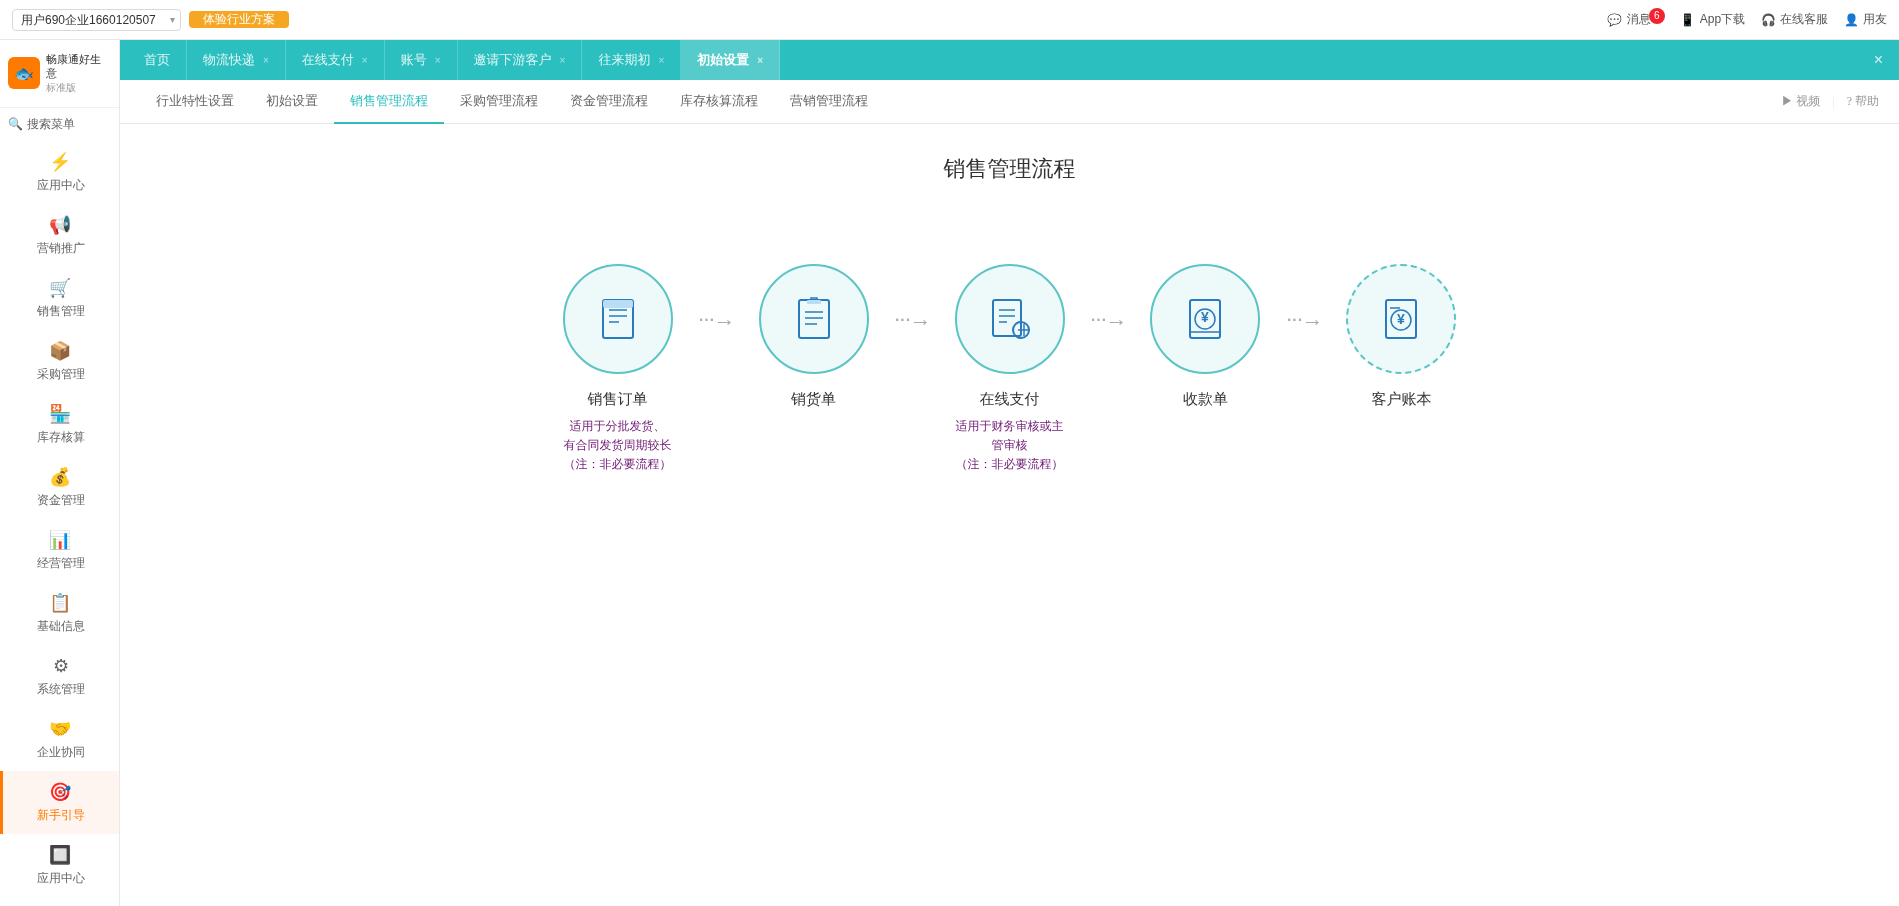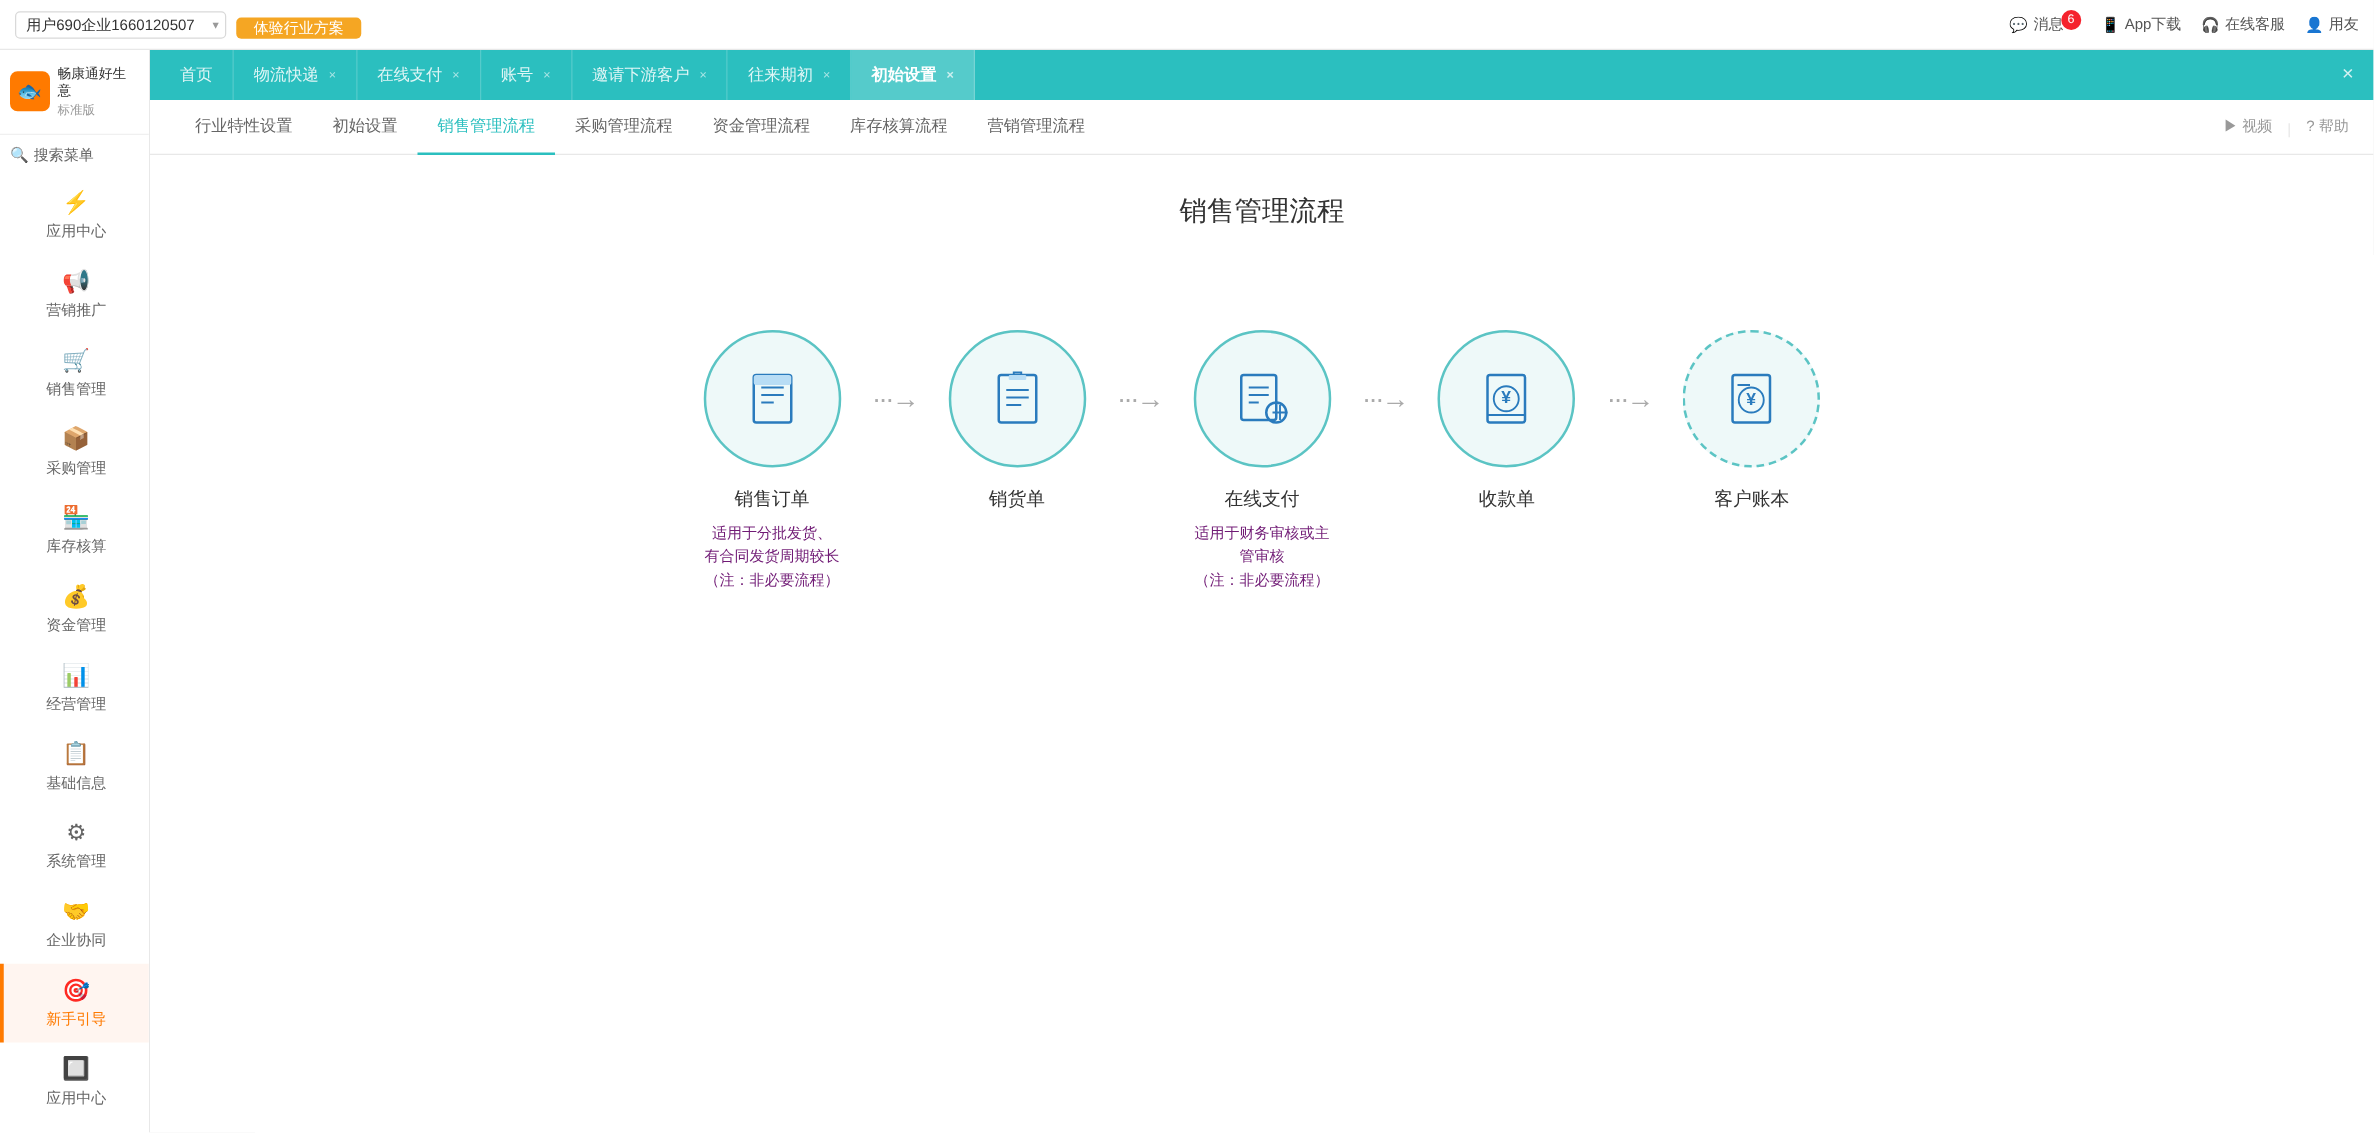--- a/index.html
+++ b/index.html
@@ -9,21 +9,21 @@
     .top-bar {
       height: 40px;
       background: #fff;
       display: flex;
       align-items: center;
       justify-content: space-between;
       padding: 0 12px;
       border-bottom: 1px solid #e8e8e8;
       flex-shrink: 0;
     }
-    .top-bar-left { display: flex; align-items: flex-end; gap: 8px; }
+    .top-bar-left { display: flex; align-items: center; gap: 8px; }
     .user-select {
       border: 1px solid #d9d9d9;
       border-radius: 4px;
       padding: 3px 24px 3px 8px;
       font-size: 12px;
       color: #333;
       background: #fff;
       appearance: none;
       cursor: pointer;
       position: relative;
@@ -133,21 +133,21 @@
       height: 44px;
       display: flex;
       align-items: center;
       color: #666;
       cursor: pointer;
       font-size: 13px;
       border-bottom: 2px solid transparent;
       margin-bottom: -1px;
     }
     .sub-tab.active { color: #2bbfbf; border-bottom: 2px solid #2bbfbf; font-weight: 500; }
-    .sub-tabs-right { margin-left: auto; display: flex; align-items: flex-end; gap: 12px; color: #999; font-size: 12px; cursor: pointer; }
+    .sub-tabs-right { margin-left: auto; display: flex; align-items: flex-end; gap: 12px; color: #999; font-size: 12px; cursor: pointer; font-family: Liberation Serif, serif; }
 
     
     .page-content {
       flex: 1;
       background: #fff;
       overflow-y: auto;
       padding: 30px 40px;
     }
     .page-title {
       text-align: center;

